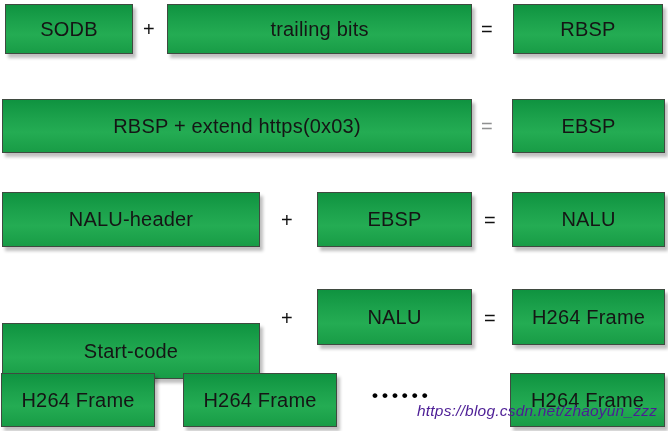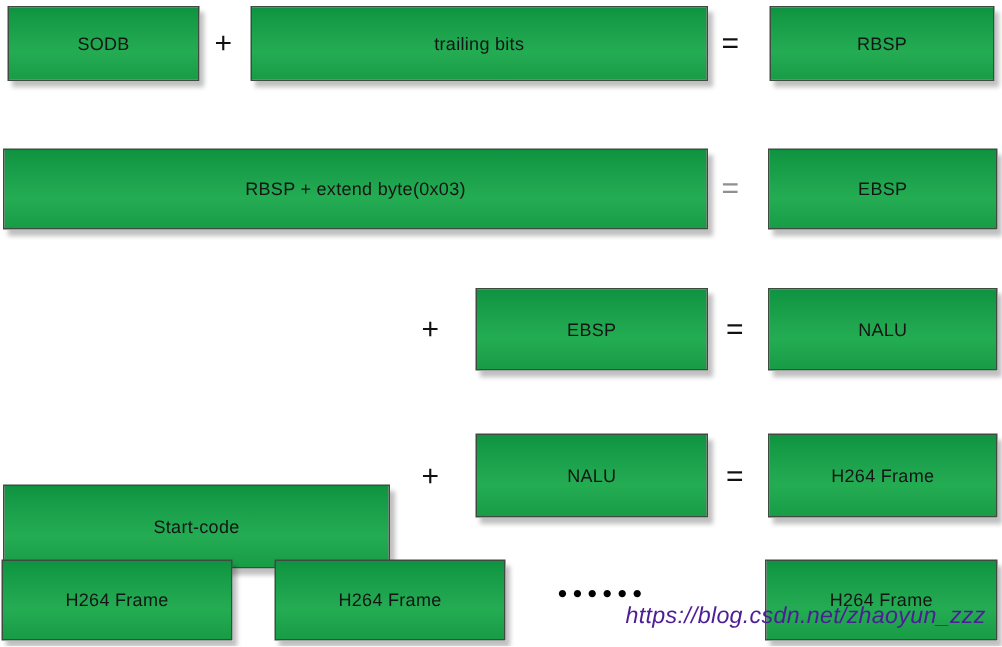--- a/index.html
+++ b/index.html
@@ -10,21 +10,21 @@
     font-family:"Liberation Sans","DejaVu Sans",sans-serif;
     overflow:hidden;
   }
   .box{
     position:absolute;
     display:flex;align-items:center;justify-content:center;
     background:linear-gradient(180deg,#0f9340 0%,#1ca24c 35%,#24ac53 62%,#189c46 100%);
     border:1px solid #3f4a40;
     box-shadow:3px 4px 3px rgba(0,0,0,0.25);
     color:#151515;
-    font-size:12px;
+    font-size:20px;
     letter-spacing:0.2px;
     box-sizing:border-box;
     white-space:nowrap;
   }
   .op{
     position:absolute;
     color:#111111;
     font-size:20px;
     font-weight:400;
     line-height:1;
@@ -79,24 +79,25 @@
 <body>
 
 <div id="canvas">
 
   <div class="box" id="b-sodb">SODB</div>
   <div class="op" id="op-plus-1">+</div>
   <div class="box" id="b-trailing">trailing bits</div>
   <div class="op" id="op-eq-1">=</div>
   <div class="box" id="b-rbsp">RBSP</div>
 
-  <div class="box" id="b-rbsp-ext">RBSP + extend byte(0x03)</div>
+  <div class="box" id="b-rbsp-ext">RBSP + extend https(0x03)</div>
   <div class="op gray" id="op-eq-2">=</div>
   <div class="box" id="b-ebsp-r2">EBSP</div>
 
+  <div class="box" id="b-nalu-hdr">NALU-header</div>
   <div class="op" id="op-plus-3">+</div>
   <div class="box" id="b-ebsp-r3">EBSP</div>
   <div class="op" id="op-eq-3">=</div>
   <div class="box" id="b-nalu-r3">NALU</div>
 
   <div class="box" id="b-startcode">Start-code</div>
   <div class="op" id="op-plus-4">+</div>
   <div class="box" id="b-nalu-r4">NALU</div>
   <div class="op" id="op-eq-4">=</div>
   <div class="box" id="b-frame-r4">H264 Frame</div>

